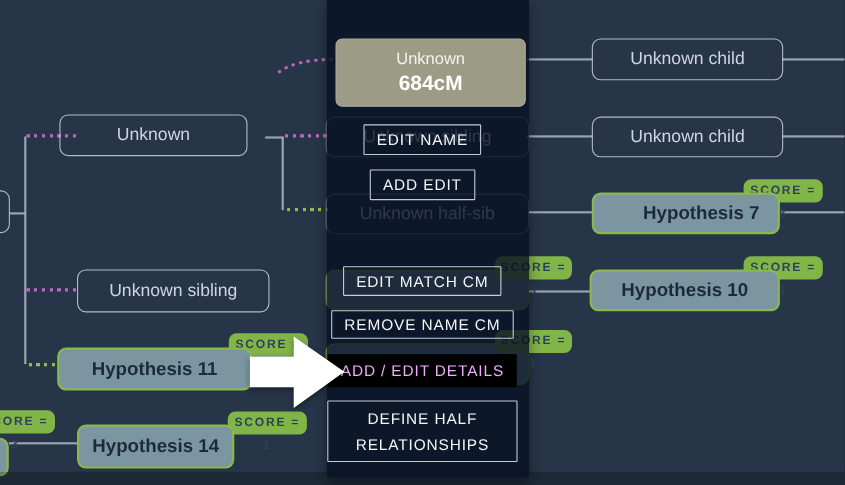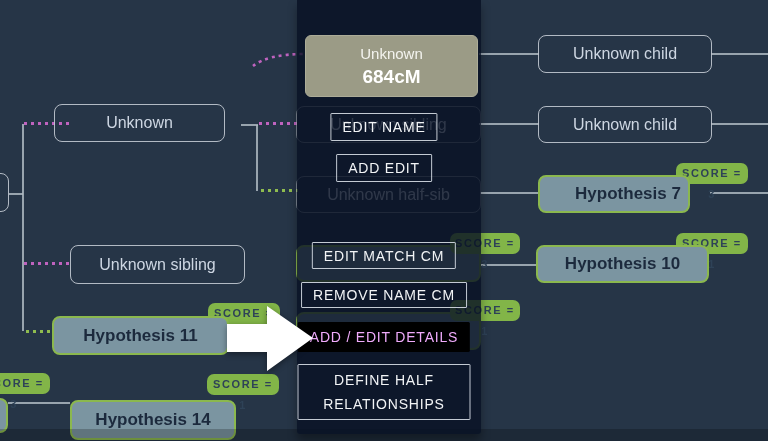--- a/index.html
+++ b/index.html
@@ -106,35 +106,35 @@
     <span>Unknown sibling</span>
   </div>
 
   <div class="badge" style="left:208px;top:303px;width:72px;">SCORE =</div>
   <div class="node node-hyp" style="left:52px;top:316px;width:177px;height:39px;">
     <span>Hypothesis 11</span>
   </div>
 
   <div class="badge" style="left:-22px;top:373px;width:72px;">SCORE = 3</div>
   <div class="badge" style="left:207px;top:374px;width:72px;">SCORE = 1</div>
-  <div class="node node-hyp" style="left:70px;top:400px;width:166px;height:40px;">
+  <div class="node node-hyp" style="left:70px;top:386px;width:143px;height:40px;">
     <span>Hypothesis 14</span>
   </div>
 
   <div class="node node-hyp" style="left:-60px;top:398px;width:68px;height:35px;"></div>
 
   <div class="node node-plain" style="left:538px;top:35px;width:174px;height:38px;">
     <span>Unknown child</span>
   </div>
   <div class="node node-plain" style="left:538px;top:106px;width:174px;height:37px;">
     <span>Unknown child</span>
   </div>
 
   <div class="badge" style="left:676px;top:163px;width:72px;">SCORE = 3</div>
-  <div class="node node-hyp" style="left:538px;top:175px;width:152px;height:38px;padding-left:28px;">
+  <div class="node node-hyp" style="left:538px;top:175px;width:171px;height:38px;padding-left:28px;">
     <span>Hypothesis 7</span>
   </div>
 
   <div class="badge" style="left:676px;top:233px;width:72px;">SCORE = 1</div>
   <div class="node node-hyp" style="left:536px;top:245px;width:173px;height:38px;">
     <span>Hypothesis 10</span>
   </div>
 
   <div class="hidden-node hidden-plain" style="left:296px;top:106px;width:185px;height:37px;">
     <span>Unknown sibling</span>

